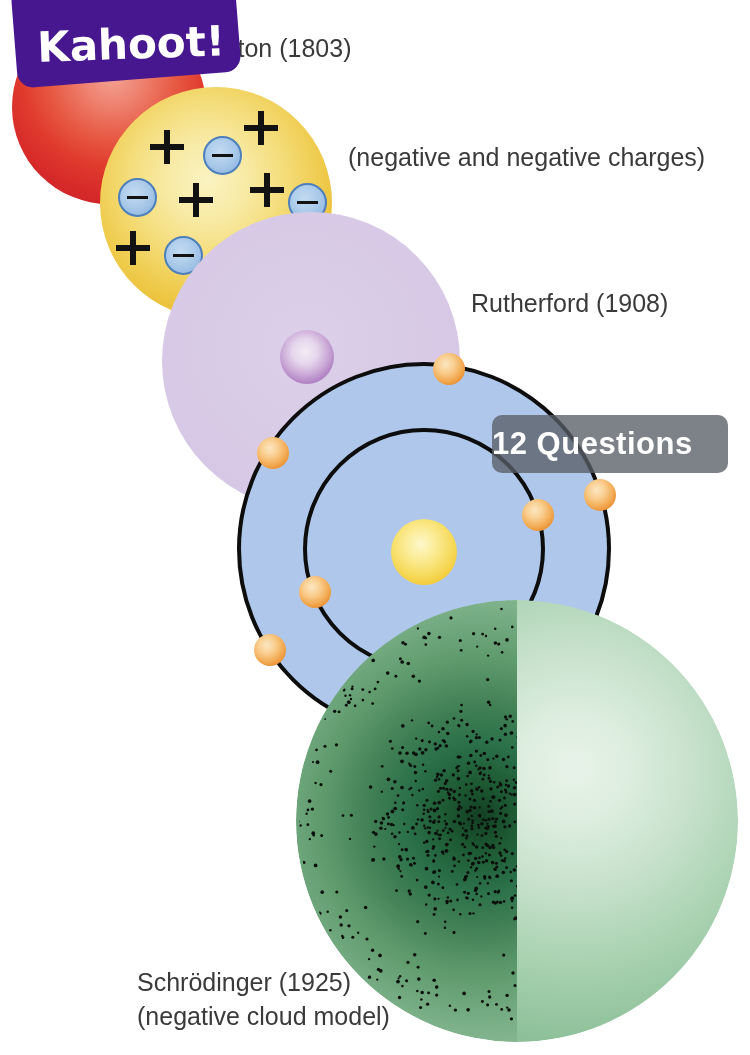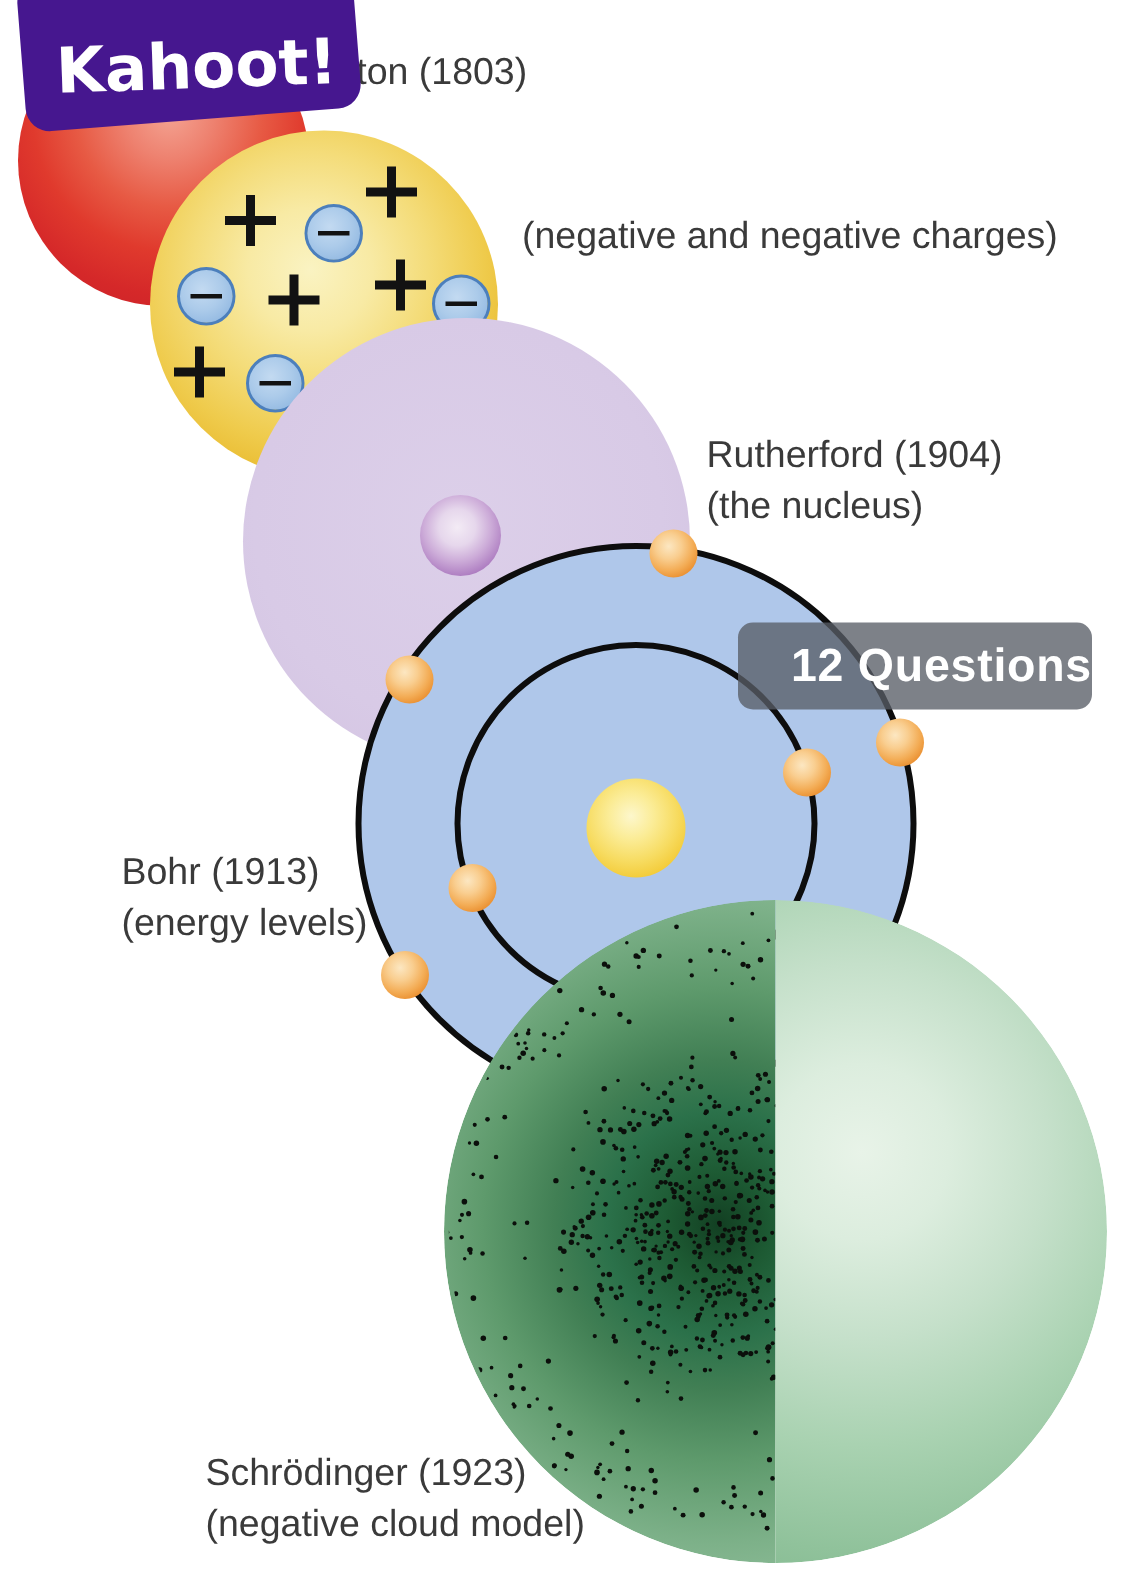--- a/index.html
+++ b/index.html
@@ -54,21 +54,21 @@
   #green-solid{position:absolute;inset:0;border-radius:50%;
     clip-path:inset(0 0 0 50%);
     background:radial-gradient(circle at 63% 38%, #E8F3E8 0%, #DCEDDE 15%, #C5E0CA 32%, #A9D2B1 50%, #90C29B 68%, #7FB78C 82%, #72AD80 95%, #6CA87A 100%);}
   #cloud-dots{position:absolute;left:0;top:0;}
 
   
   .label{position:absolute;font-size:25px;line-height:34px;color:#3A3A3A;white-space:nowrap;}
 
   
   #question-badge{left:492px;top:415px;width:236px;height:58px;border-radius:10px;
-    background:rgba(88,94,102,0.78);display:flex;align-items:center;justify-content:flex-end;}
+    background:rgba(88,94,102,0.78);display:flex;align-items:center;justify-content:flex-start;}
   #question-badge span{color:#ffffff;font-size:31px;font-weight:bold;letter-spacing:0.5px;}
 </style>
 </head>
 <body>
 
 <div id="canvas">
 
   <div class="sphere" id="dalton-sphere"></div>
   <div class="label" style="left:200px;top:31px;">
     <span>Dalton (1803)</span>
@@ -98,39 +98,34 @@
         <div class="minus-bar"></div>
       </div>
     </div>
   <div class="label" style="left:348px;top:140px;">
     <div>(negative and negative charges)</div>
   </div>
 
   <div class="sphere" id="rutherford-sphere"></div>
   <div class="sphere" id="rutherford-nucleus"></div>
   <div class="label" style="left:471px;top:286px;">
-    <div>Rutherford (1904)</div>
-    <div>(the nucleus)</div>
+    <div>Rutherford (1908)</div>
   </div>
 
   <div id="bohr-disc"></div>
   <div id="bohr-inner-ring"></div>
   <div class="sphere" id="bohr-nucleus"></div>
   <div class="abs" id="bohr-electrons" style="left:0;top:0;width:0;height:0;">
       <div class="orb-electron" style="left: 433px; top: 353px;"></div>
       <div class="orb-electron" style="left: 257px; top: 437px;"></div>
       <div class="orb-electron" style="left: 254px; top: 634px;"></div>
       <div class="orb-electron" style="left: 584px; top: 479px;"></div>
       <div class="orb-electron" style="left: 299px; top: 576px;"></div>
       <div class="orb-electron" style="left: 522px; top: 499px;"></div>
     </div>
-  <div class="label" style="left:81px;top:564px;">
-    <div>Bohr (1913)</div>
-    <div>(energy levels)</div>
-  </div>
 
   <div id="schrodinger-sphere">
     <div id="green-section"></div>
     <div id="green-solid"></div>
     <svg id="cloud-dots" width="442" height="442" viewBox="0 0 442 442">
       <defs>
         <clipPath id="halfclip">
             <path d="M221 3 A218 218 0 0 0 221 439 Z"></path>
           </clipPath>
       </defs>
@@ -1052,21 +1047,21 @@
           <circle cx="193.1" cy="178.3" r="1.54"></circle>
           <circle cx="265.9" cy="145.4" r="1.48"></circle>
           <circle cx="274.6" cy="374.3" r="1.47"></circle>
           <circle cx="261.4" cy="351.7" r="1.33"></circle>
           <circle cx="227.1" cy="418.9" r="1.63"></circle>
           <circle cx="351.0" cy="343.4" r="1.39"></circle>
         </g>
     </svg>
   </div>
   <div class="label" style="left:137px;top:965px;">
-    <div>Schrödinger (1923)</div>
+    <div>Schrödinger (1925)</div>
     <div>(negative cloud model)</div>
   </div>
 
   <div class="abs" id="question-badge">
     <span>12 Questions</span>
   </div>
 
 </div>
 
 </body></html>

